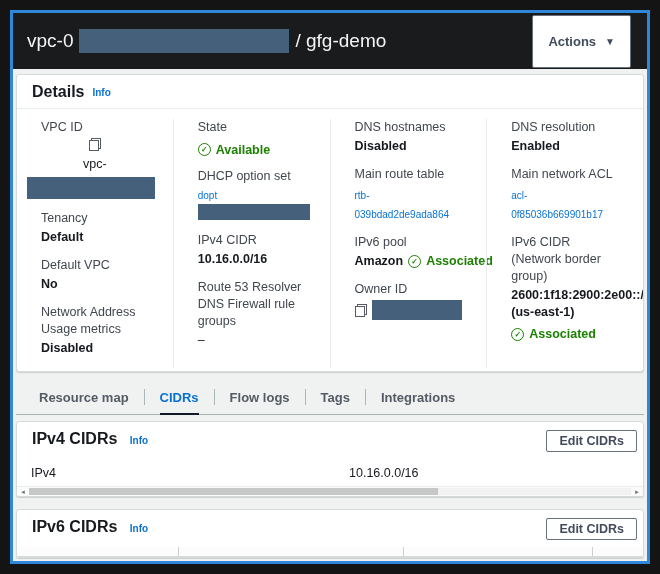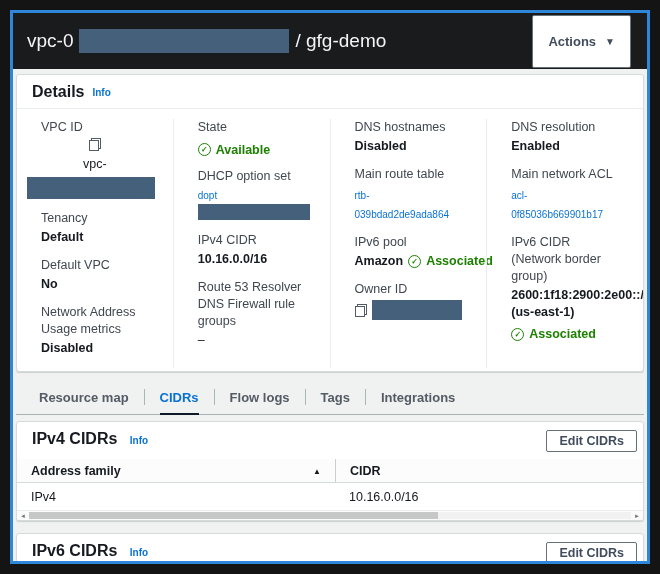--- a/index.html
+++ b/index.html
@@ -338,29 +338,20 @@
     </div>
 
     <div class="card table-card">
       <div class="table-header-bar">
         <div>
           <span class="card-title">IPv4 CIDRs</span>
           <a class="info-link">Info</a>
         </div>
         <button class="btn btn-small">Edit CIDRs</button>
       </div>
-      <div class="thead">
-        <div class="th c4-1">
-          <span>Address family</span>
-          <span class="sort-icon">▲</span>
-        </div>
-        <div class="th c4-2">
-          <span>CIDR</span>
-        </div>
-      </div>
       <div class="trow">
         <div class="td c4-1">IPv4</div>
         <div class="td c4-2">10.16.0.0/16</div>
       </div>
       <div class="hscroll">
         <span class="sb-arrow">◄</span>
         <div class="sb-track">
           <div class="sb-thumb thumb-68"></div>
         </div>
         <span class="sb-arrow">►</span>

